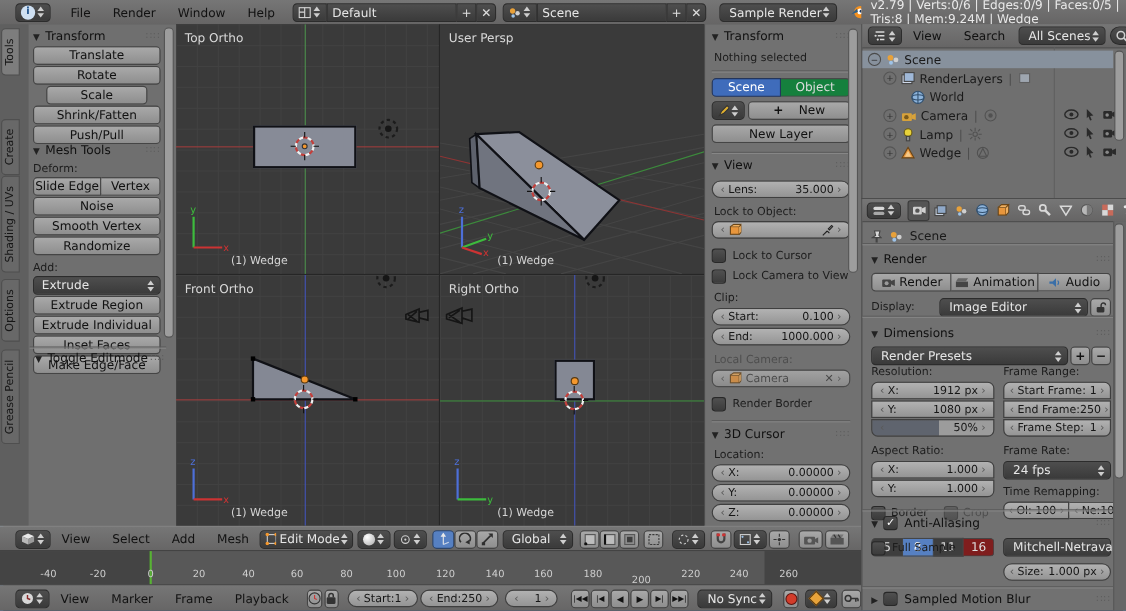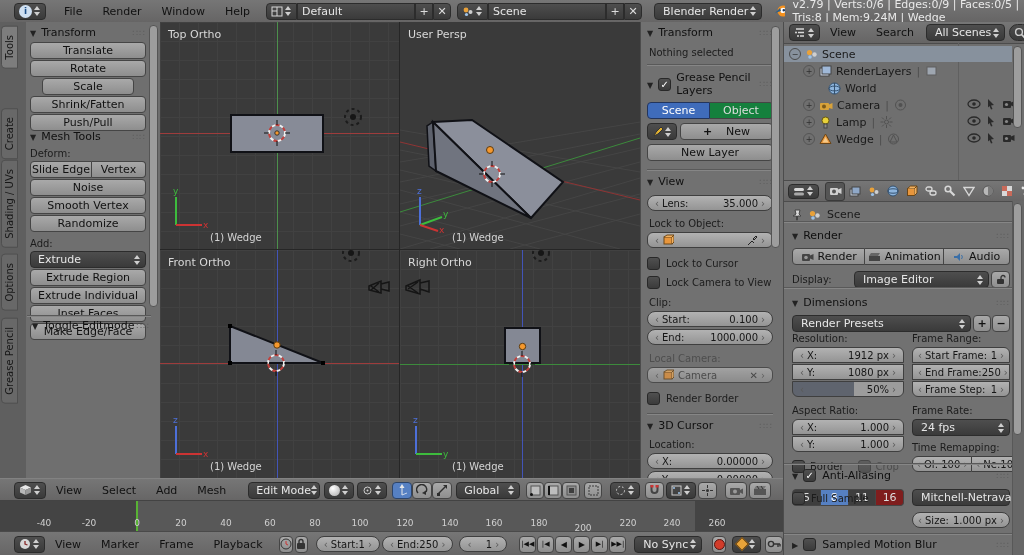--- a/index.html
+++ b/index.html
@@ -103,21 +103,21 @@
           <span>Scene</span>
         </div>
       <div class="d" style="border-radius:0;width:18px;justify-content:center">
           <span style="color:#ddd">+</span>
         </div>
       <div class="d" style="border-radius:0 4px 4px 0;width:18px;justify-content:center">
           <span style="color:#ddd">✕</span>
         </div>
     </div>
     <div class="d" style="margin-left:12px;width:122px">
-      <span style="padding-left:4px">Blender Render</span>
+      <span style="padding-left:4px">Sample Render</span>
       <span class="s">
           <i class="u"></i>
           <i class="dn"></i>
         </span>
     </div>
     <svg width="16" height="14" style="margin-left:12px">
       <circle cx="9" cy="7" r="5.5" fill="#f5911e"></circle>
         <circle cx="9" cy="6.4" r="2.6" fill="#fff"></circle>
         <circle cx="9.8" cy="6.2" r="1.3" fill="#1b3a66"></circle>
         <path d="M1 9 L6 4 L7 7 Z" fill="#2b5f8a"></path>
@@ -324,26 +324,20 @@
 
   <div class="abs" style="left:640px;top:22px;width:143px;height:456px;background:#717171;border-left:1px solid #4c4c4c;box-sizing:border-box">
     <div class="abs" style="left:6px;top:4px;width:126px">
       <div class="ph">
           <span class="t"></span>
           <span>Transform</span>
           <span class="g"></span>
         </div>
       <div class="lab" style="margin:8px 0 6px 2px">Nothing selected</div>
       <div class="sep"></div>
-      <div class="ph" style="margin-top:5px">
-        <span class="t"></span>
-        <span class="c on" style="margin-right:5px"></span>
-        <span>Grease Pencil Layers</span>
-          <span class="g"></span>
-      </div>
       <div class="row" style="margin-top:5px">
         <div class="b" style="width:63px;border-radius:4px 0 0 4px;background:#3f6cbb;color:#fff;border-color:#23355c">Scene</div>
         <div class="b" style="width:63px;border-radius:0 4px 4px 0;border-left:0;background:#15803d;color:#ddd">Object</div>
       </div>
       <div class="row" style="margin-top:4px">
         <div class="d" style="width:30px">
           <svg width="12" height="12">
               <path d="M2 10 L4 6 L9 1 L11 3 L6 8 Z" fill="#e0b030" stroke="#333"></path>
             </svg>
           <span class="s">
@@ -447,21 +441,21 @@
         </svg>
       <span class="s">
           <i class="u"></i>
           <i class="dn"></i>
         </span>
     </div>
     <span class="m">View</span>
     <span class="m">Select</span>
     <span class="m">Add</span>
     <span class="m">Mesh</span>
-    <div class="d" style="width:72px;margin-left:12px">
+    <div class="d" style="width:85px;margin-left:0">
       <svg width="12" height="12">
           <rect x="2" y="2" width="8" height="8" fill="none" stroke="#cfcfcf"></rect>
           <circle cx="2" cy="2" r="1.6" fill="#f5982d"></circle>
           <circle cx="10" cy="2" r="1.6" fill="#f5982d"></circle>
           <circle cx="2" cy="10" r="1.6" fill="#f5982d"></circle>
           <circle cx="10" cy="10" r="1.6" fill="#f5982d"></circle>
         </svg>
       <span style="margin-left:3px">Edit Mode</span>
       <span class="s">
           <i class="u"></i>

